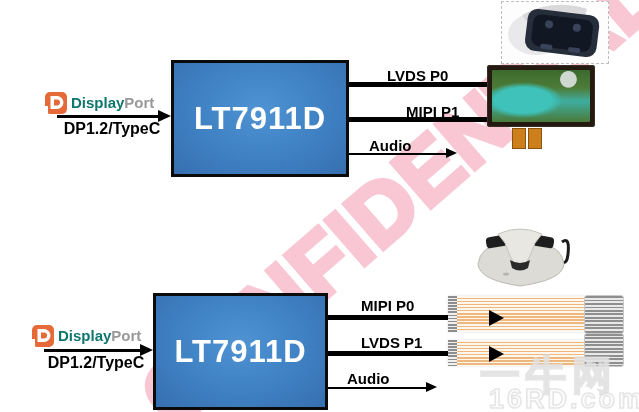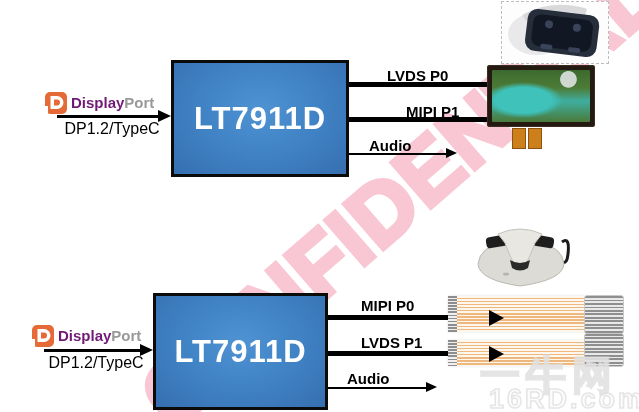--- a/index.html
+++ b/index.html
@@ -31,23 +31,23 @@
     background:radial-gradient(ellipse at 50% 42%, #4f93d3 0%, #4184c6 45%, #366fb0 100%);
     display:flex;align-items:center;justify-content:center;
     color:#fff;font-weight:bold;font-size:31px;letter-spacing:1px;
   }
   .busline{position:absolute;z-index:2;background:#000;height:5px;}
   .thinline{position:absolute;z-index:2;background:#000;height:2px;}
   .arr-r{position:absolute;z-index:3;width:0;height:0;
     border-top:6px solid transparent;border-bottom:6px solid transparent;
     border-left:13px solid #000;}
   .lbl{position:absolute;z-index:4;font-weight:bold;font-size:15px;color:#000;white-space:nowrap;}
-  .inlbl{position:absolute;z-index:4;font-weight:normal;font-size:16px;color:#000;white-space:nowrap;}
+  .inlbl{position:absolute;z-index:4;font-weight:bold;font-size:16px;color:#000;white-space:nowrap;}
   .dpbrand{position:absolute;z-index:4;font-weight:bold;font-size:15px;white-space:nowrap;}
-  .dpbrand .d{color:#701a75;}
+  .dpbrand .d{color:#0f766e;}
   .dpbrand .p{color:#999999;margin-top:40px;}
   .dpicon{position:absolute;z-index:4;}
   
   .photo{position:absolute;z-index:5;}
   .lcd{
     position:absolute;z-index:5;background:#241a12;border-radius:3px;
     box-shadow:0 0 0 1px #3a2c20 inset;padding:5px;
   }
   .lcd .scene{
     width:100%;height:100%;border-radius:1px;

